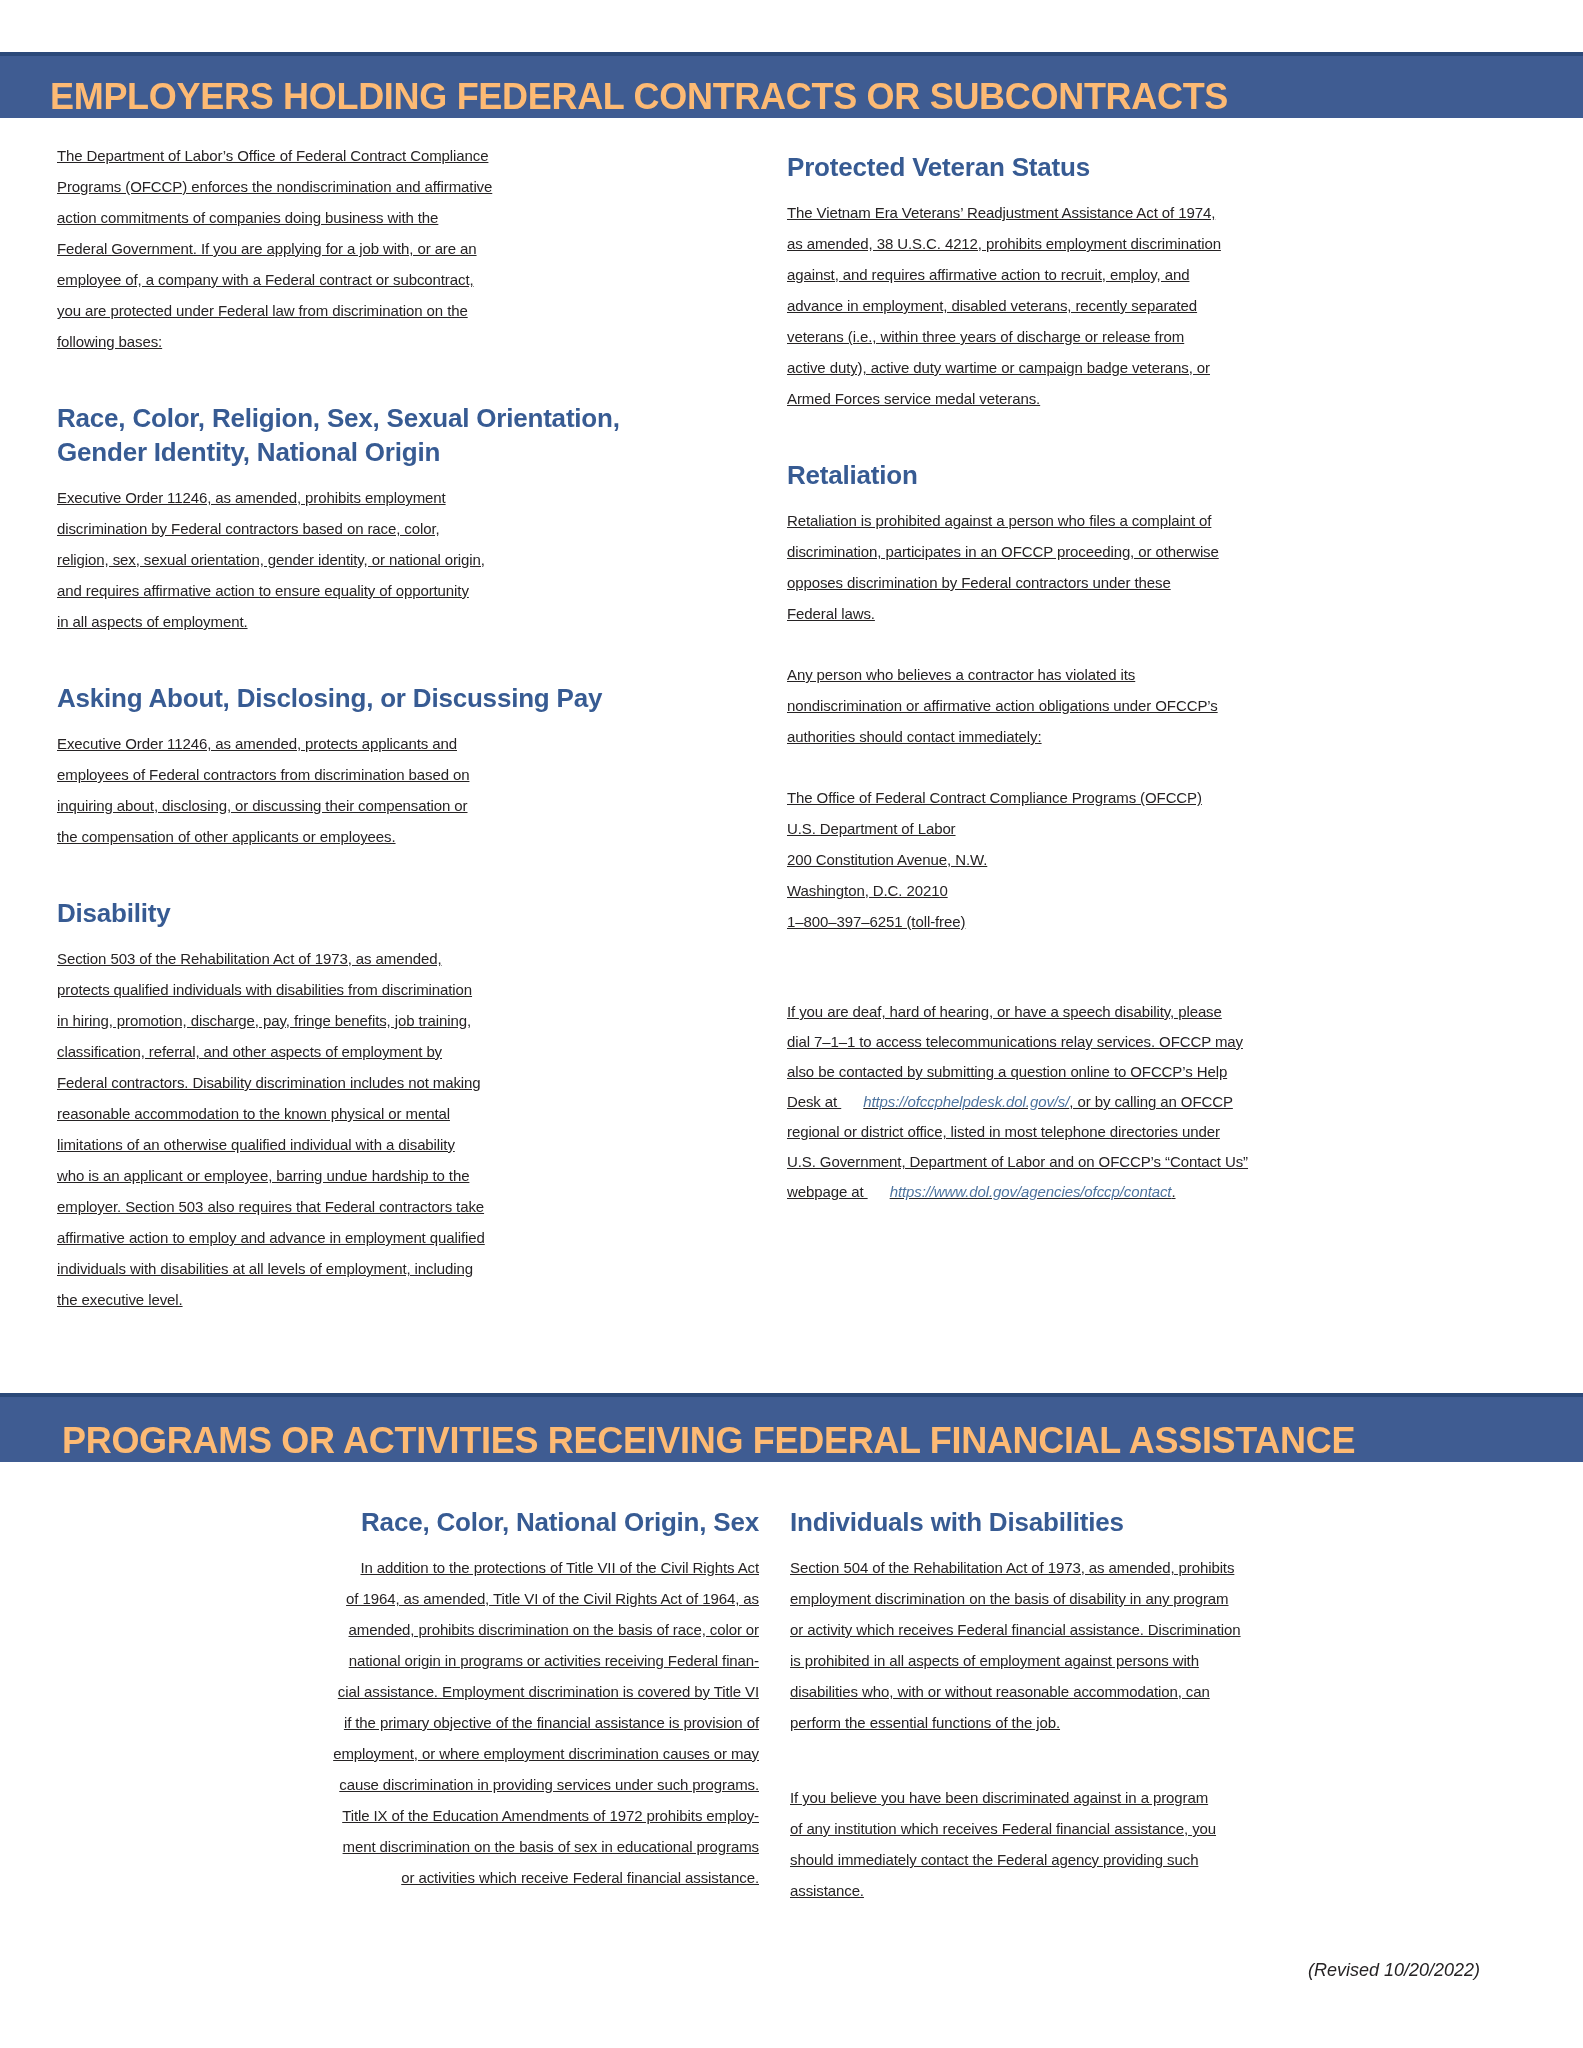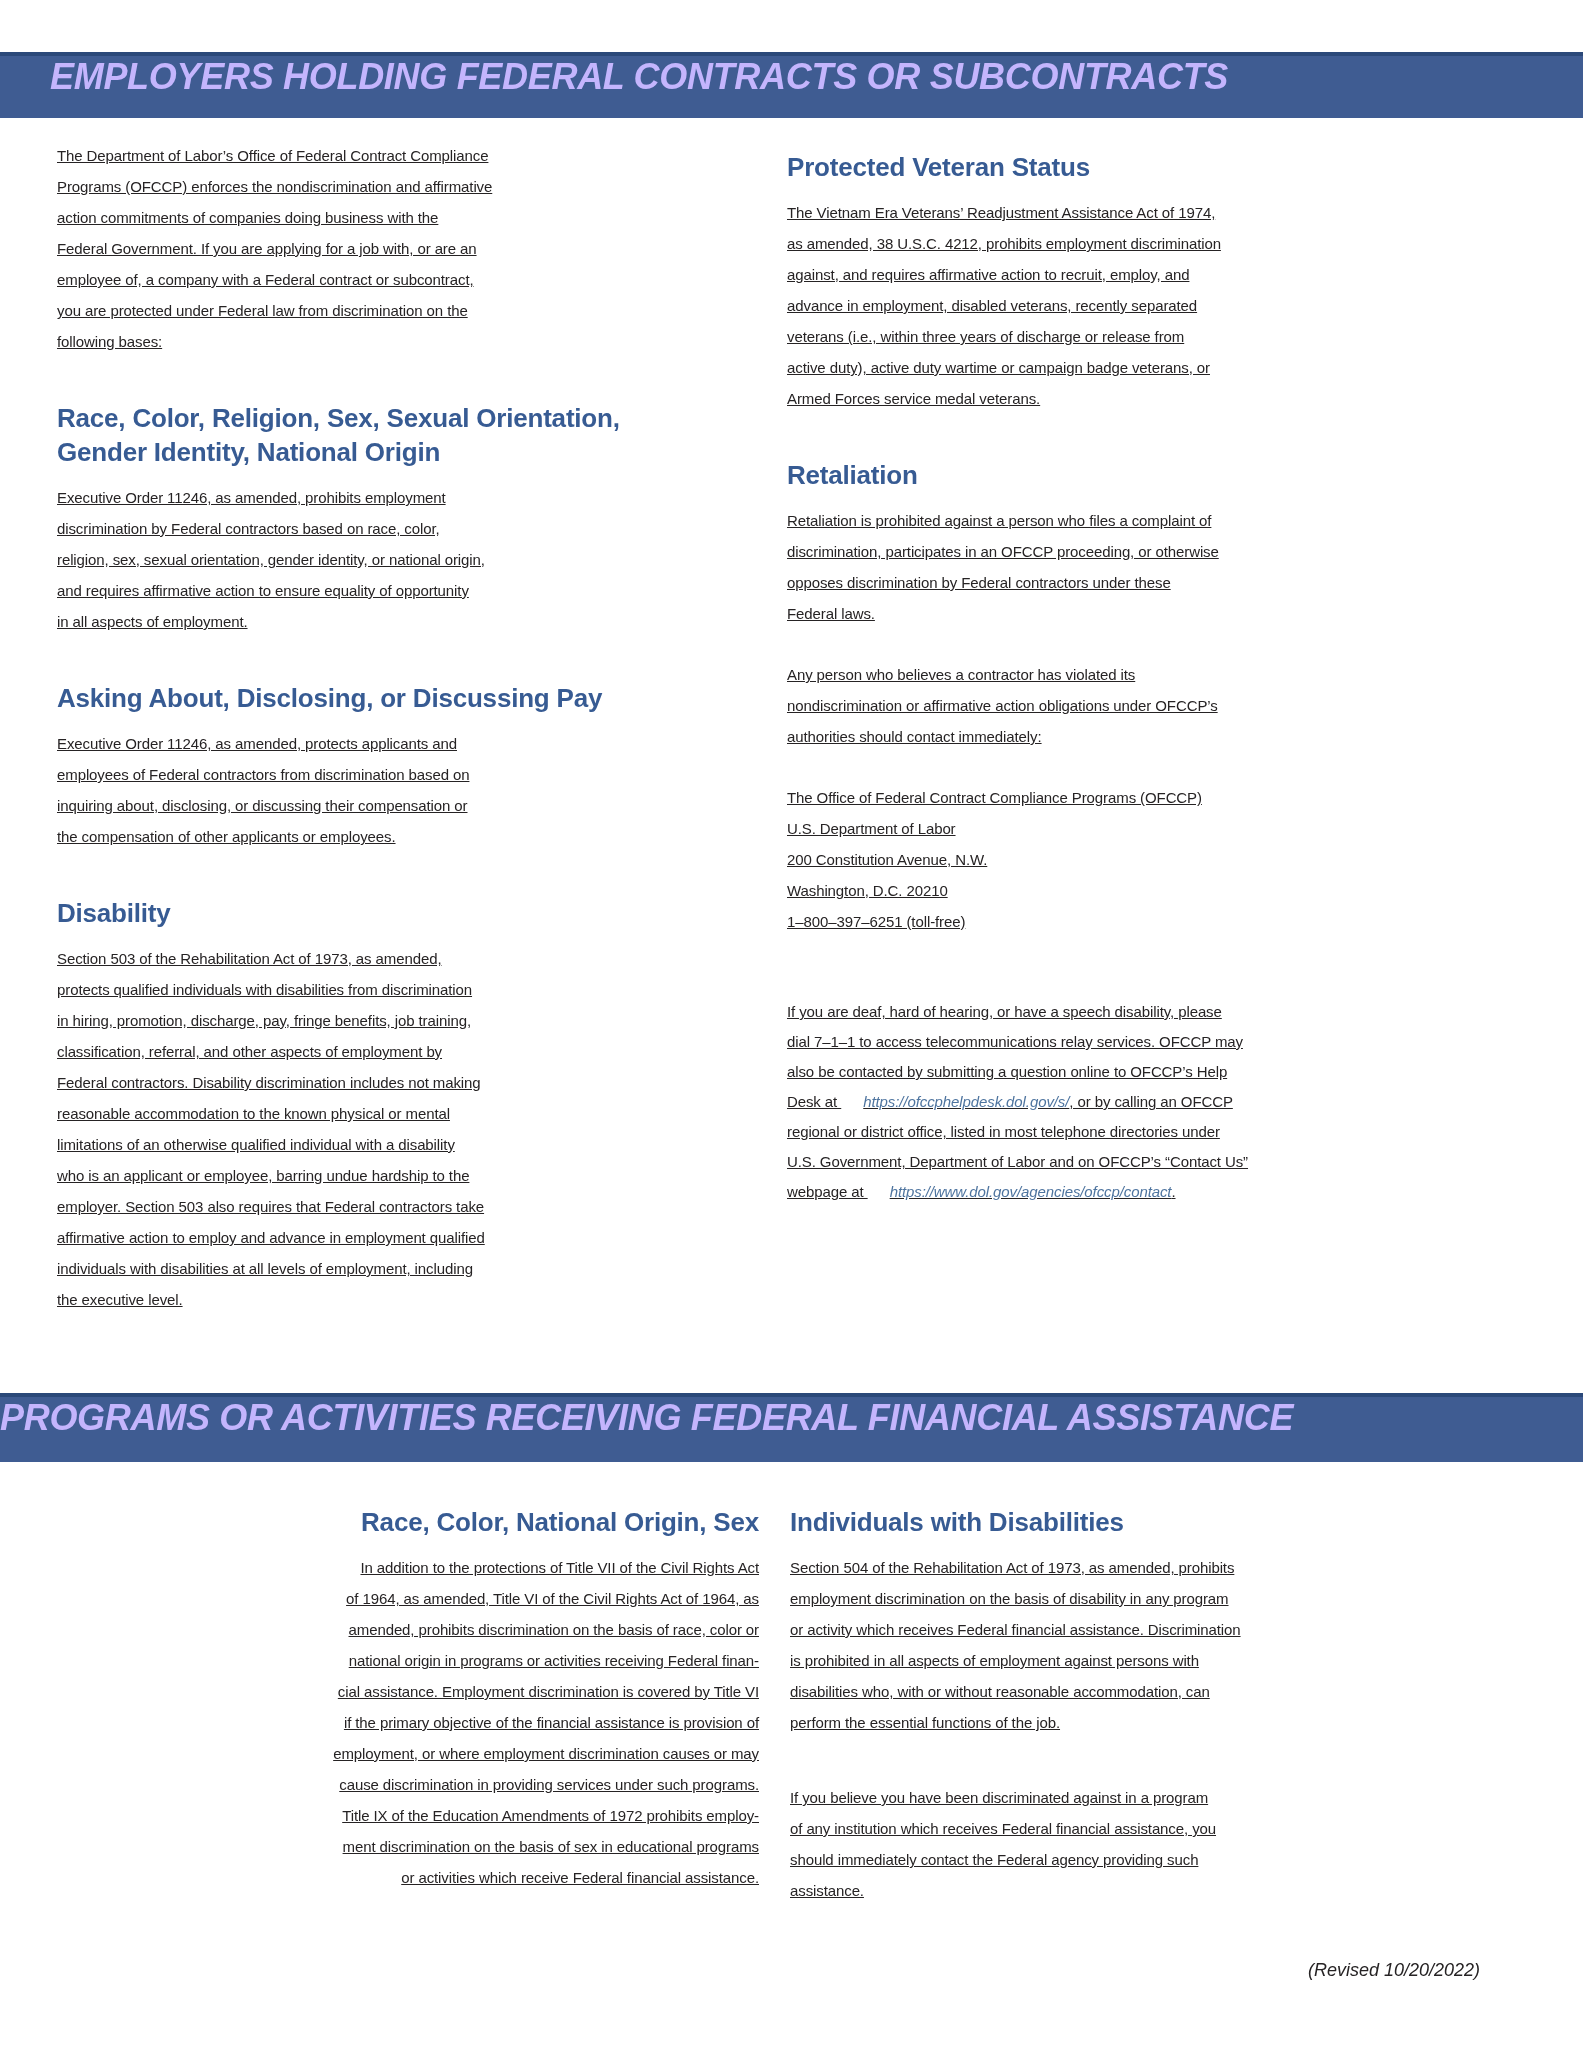--- a/index.html
+++ b/index.html
@@ -10,29 +10,28 @@
     background: #ffffff;
     overflow: hidden;
     font-family: "Liberation Sans", sans-serif;
   }
   .banner {
     position: absolute;
     left: 0;
     right: 0;
     background: var(--banner-background, #3F5C92);
     border-top: 4px solid var(--banner-top-border, #2B4979);
-    color: #c4b5fd;
+    color: #fdba74;
     font-weight: bold;
     display: flex;
-    align-items: flex-start;
+    align-items: flex-end;
     letter-spacing: -0.3px;
-    font-style: italic;
   }
   .banner--one { top: 52px;   height: 62px; font-size: 36px; padding-left: 50px; }
-  .banner--two { top: 1393px; height: 65px; font-size: 36px; }
+  .banner--two { top: 1393px; height: 65px; font-size: 36px; padding-left: 62px; }
   .col { position: absolute; }
   .col--s1-left  { left: 57px;  top: 140px;  width: 668px; }
   .col--s1-right { left: 787px; top: 142px;  width: 722px; }
   .col--s2-left  { left: 57px;  top: 1497px; width: 702px; text-align: right; }
   .col--s2-right { left: 790px; top: 1497px; width: 724px; }
   .body {
     margin: 0;
     font-size: 15px;
     line-height: 31px;
     color: var(--body-text, #262324);

